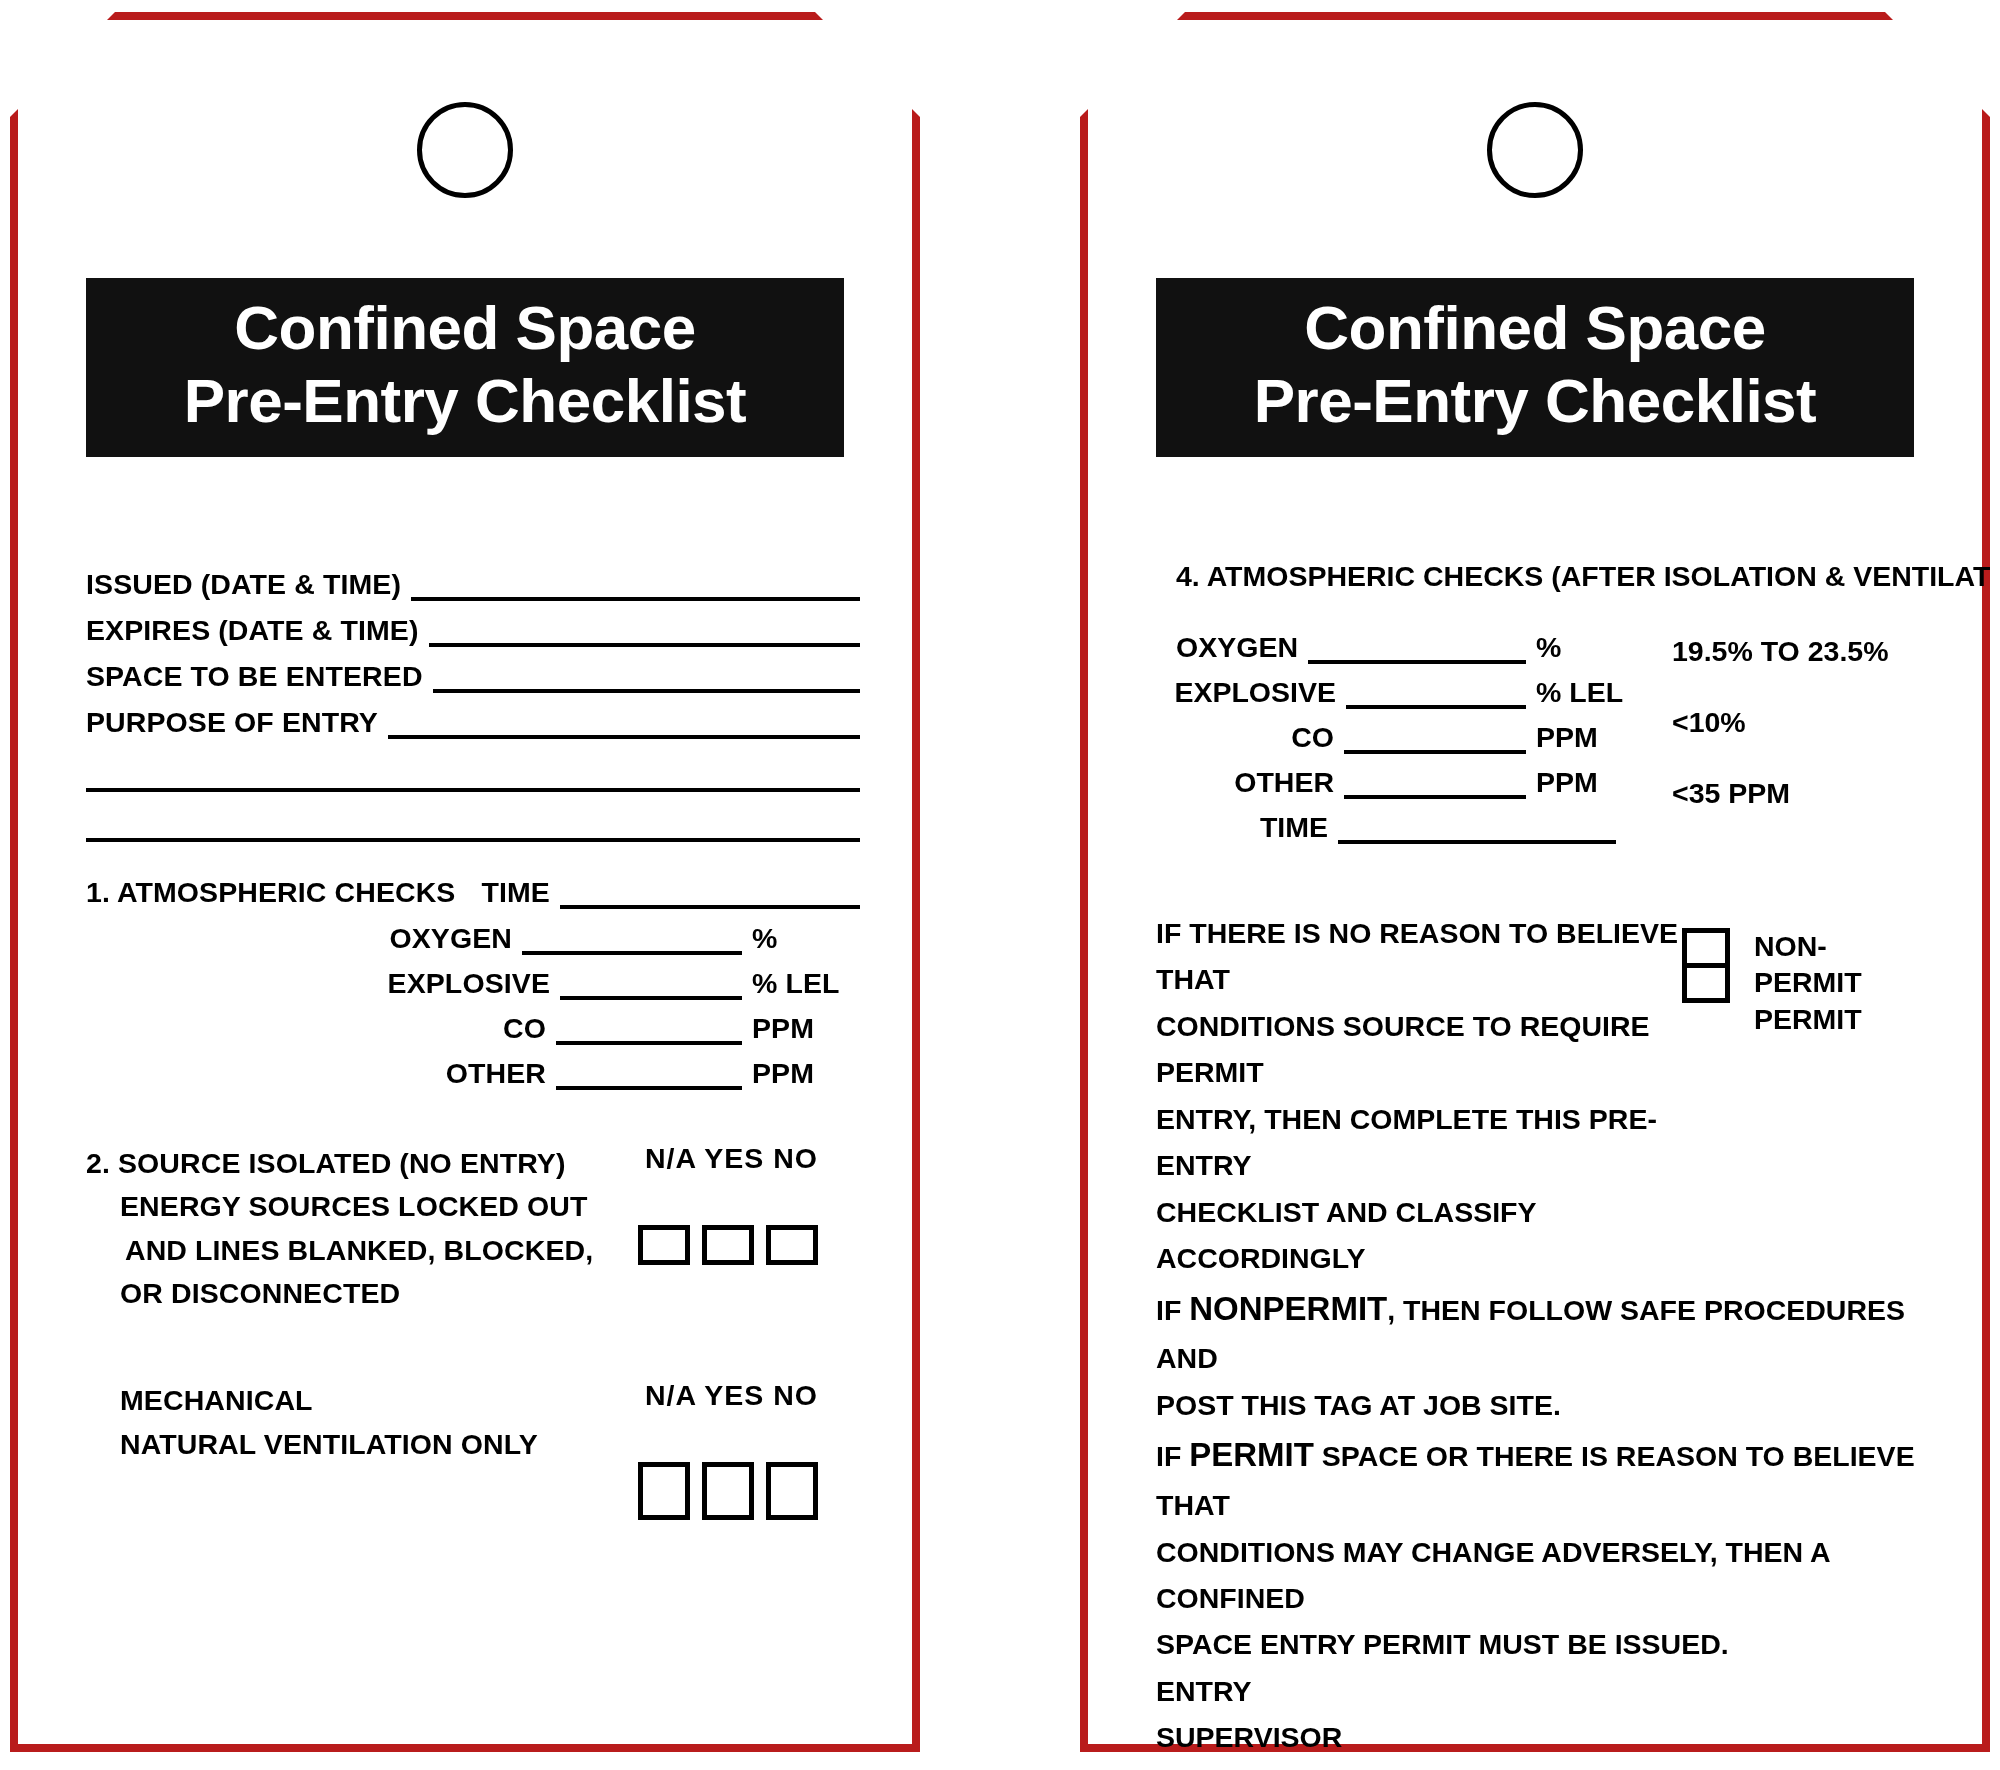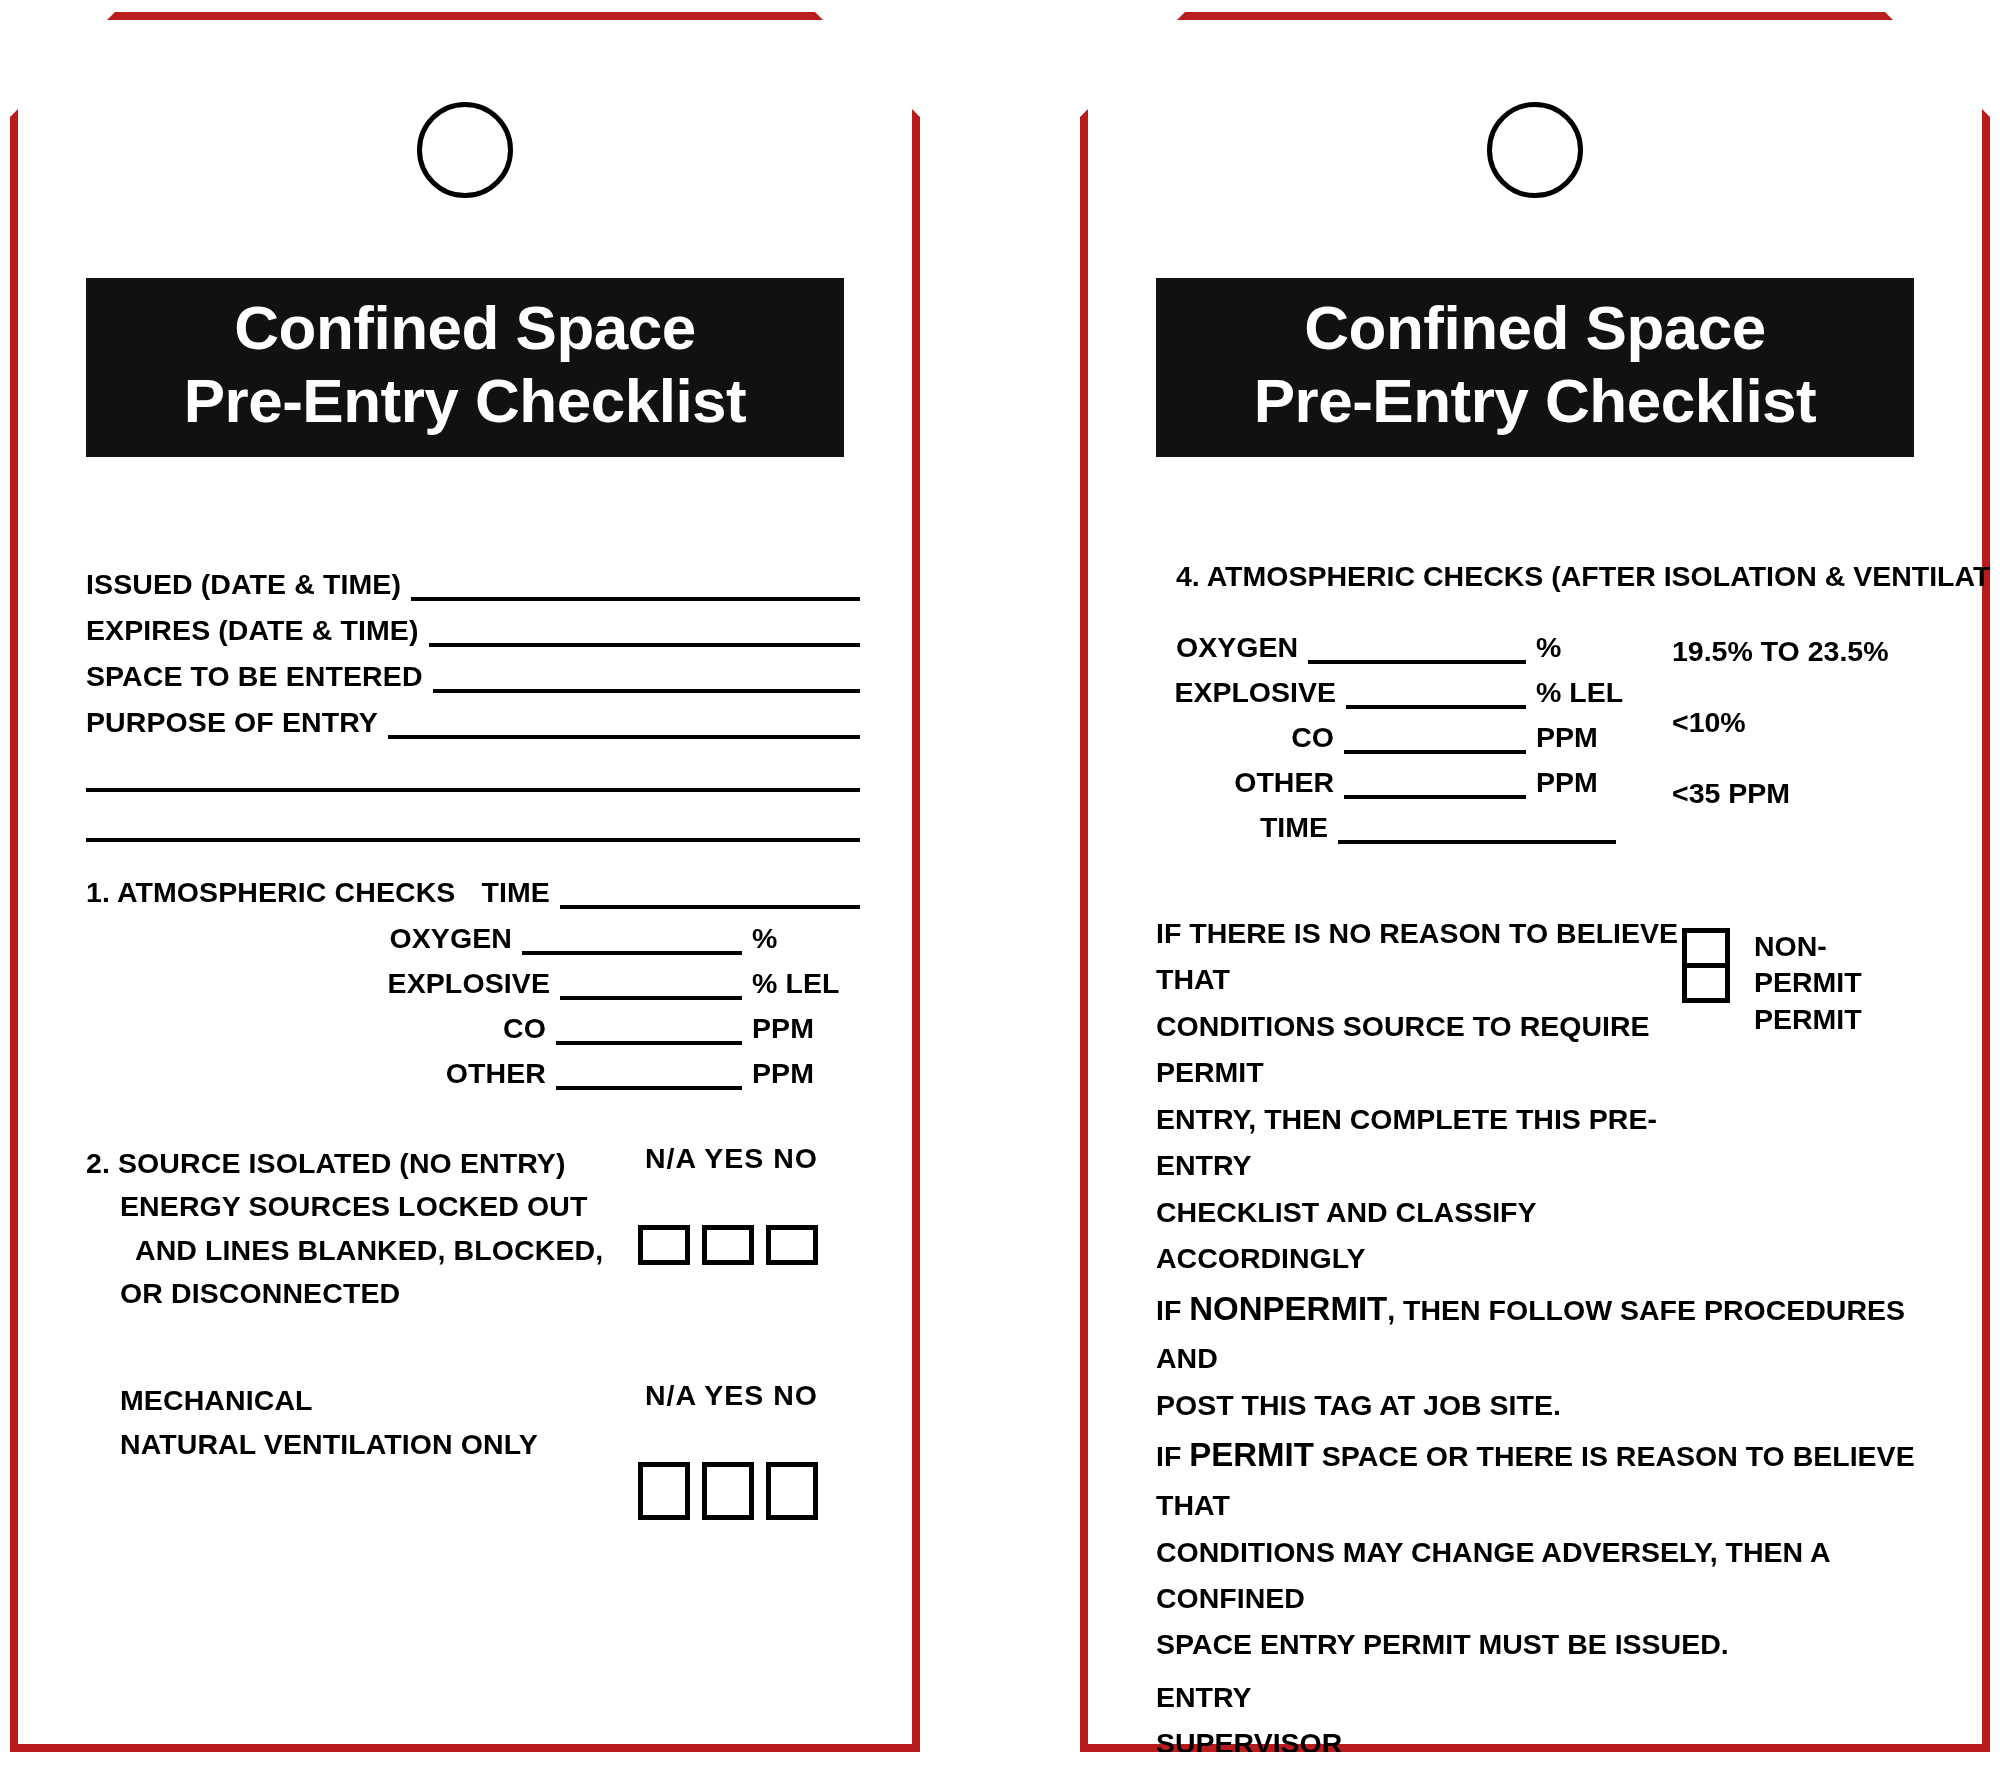--- a/index.html
+++ b/index.html
@@ -213,21 +213,21 @@
     box-sizing: border-box;
     background: #fff;
     margin-bottom: -5px;
   }
   .permit-labels {
     margin-left: 24px;
     line-height: 1.28;
   }
   .big { font-size: 33px; }
 
-  .entry-block { margin-top: 6px; }
+  .entry-block { }
   .entry-row {
     display: flex;
     align-items: flex-end;
     white-space: nowrap;
     margin-bottom: 10px;
   }
   .entry-row .e-rule {
     border-bottom: 4px solid #000;
     height: 22px;
   }
@@ -296,21 +296,21 @@
             <span class="g-rule" style="width:186px"></span>
             <span class="g-unit">PPM</span>
           </div>
         </div>
       </div>
 
       <div class="section two-col" style="margin-top:52px">
         <div class="left-text">
           <div>2. SOURCE ISOLATED (NO ENTRY)</div>
           <div style="margin-left:34px">ENERGY SOURCES LOCKED OUT</div>
-          <div style="margin-left:49px">AND LINES BLANKED, BLOCKED,</div>
+          <div style="margin-left:39px">AND LINES BLANKED, BLOCKED,</div>
           <div style="margin-left:34px">OR DISCONNECTED</div>
         </div>
         <div class="check-block" style="margin-right:42px">
           <div class="check-head">N/A YES NO</div>
           <div class="check-boxes">
             <div class="cbox"></div>
             <div class="cbox"></div>
             <div class="cbox"></div>
           </div>
         </div>

